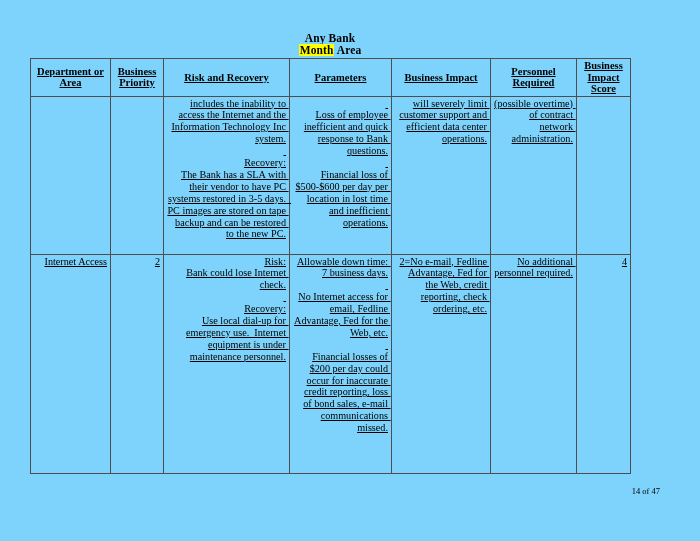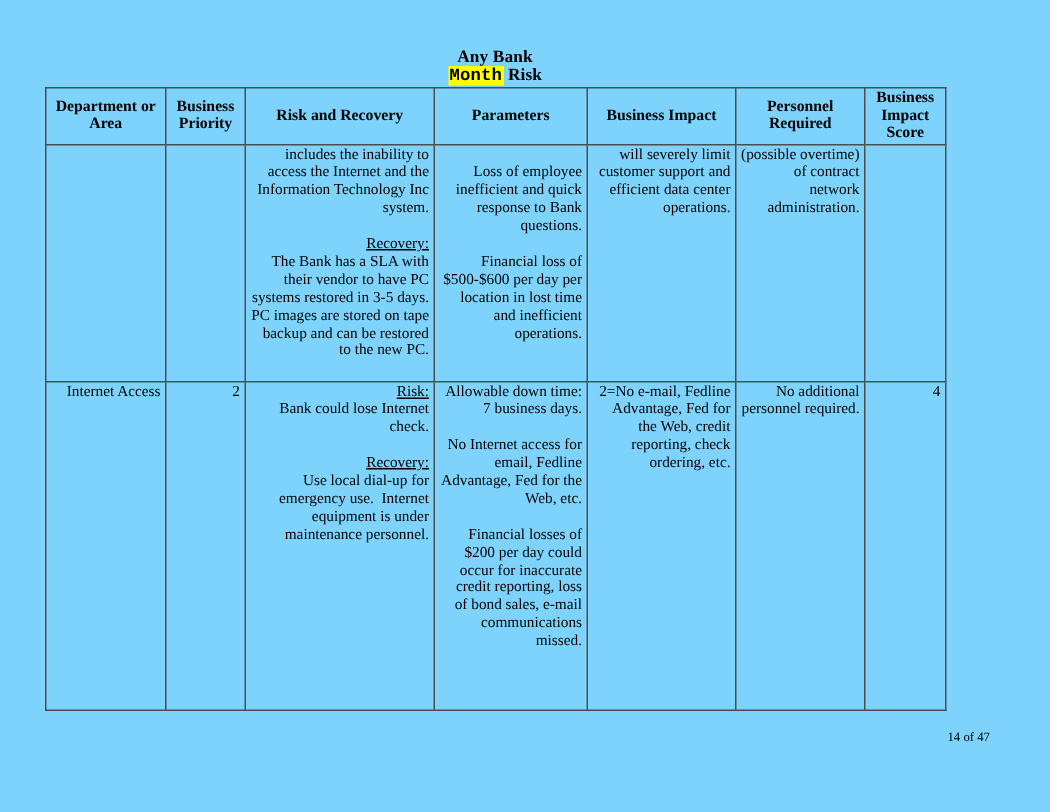--- a/index.html
+++ b/index.html
@@ -25,27 +25,27 @@
   }
   .doc-title {
     text-align: center;
     font-weight: bold;
     font-size: 11.5px;
     line-height: 11.5px;
     letter-spacing: 0.1px;
   }
   .hl {
     padding: 0 1px;
-    font-family: Liberation Mono, monospace;
   }
   table.drp {
     border-collapse: collapse;
     table-layout: fixed;
     width: 600px;
     margin-top: 2px;
+    text-decoration: underline;
   }
   table.drp th, table.drp td {
     border: 1px solid #4d4d4d;
   }
   table.drp th {
     font-size: 10.5px;
     font-weight: bold;
     text-align: center;
     vertical-align: middle;
     line-height: 11.5px;
@@ -79,21 +79,21 @@
   col.c-impact { width: 99px; }
   col.c-pers { width: 86px; }
   col.c-score { width: 54px; }
 </style>
 </head>
 <body>
 
 <div class="page">
   <div class="content">
     <div class="doc-title">Any Bank</div>
-    <div class="doc-title"><span class="hl" style="background-color: rgb(255, 255, 0);">Month</span> <span>Risk</span></div>
+    <div class="doc-title"><span class="hl" style="background-color: rgb(255, 255, 0);">Month</span> <span>Area</span></div>
 
     <table class="drp">
       <colgroup>
         <col class="c-dept">
           <col class="c-prio">
           <col class="c-risk">
           <col class="c-para">
           <col class="c-impact">
           <col class="c-pers">
           <col class="c-score">

